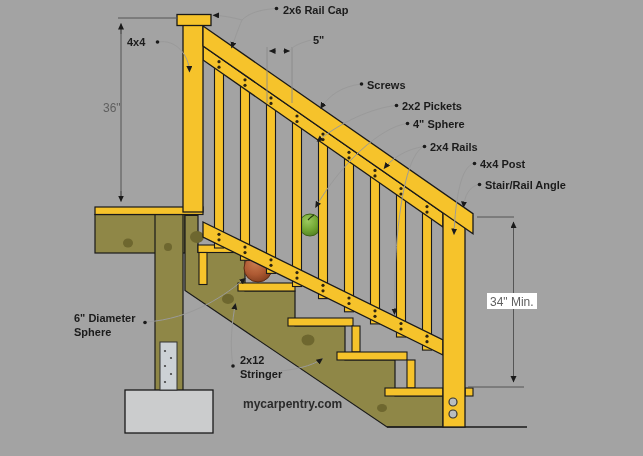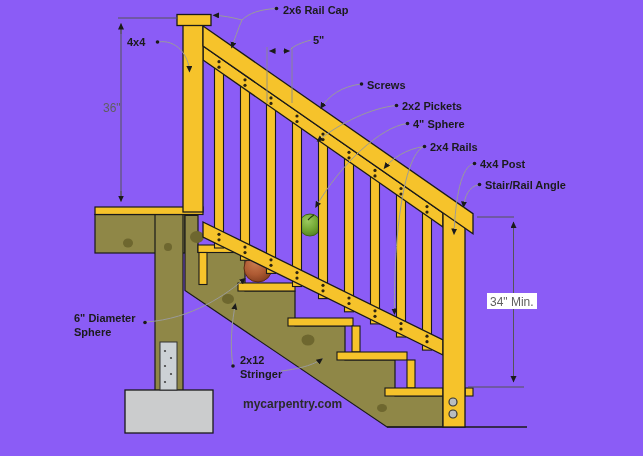--- a/index.html
+++ b/index.html
@@ -1,16 +1,16 @@
 <!DOCTYPE html>
 <html><head>
 <meta charset="utf-8">
 <style>
   html,body{margin:0;padding:0;background:#fff;}
-  .stage{position:relative;width:643px;height:456px;background:#8b5cf6;overflow:hidden;}
+  .stage{position:relative;width:643px;height:456px;background:#a3a3a3;overflow:hidden;}
   svg{display:block;}
   text{font-family:"Liberation Sans", sans-serif;}
   .lbl{font-size:11px;font-weight:700;fill:#1b1b1b;}
   .dim{font-size:12px;fill:#5f5f5f;font-weight:400;}
   .wm{font-size:12px;font-weight:700;fill:#2b2b2b;}
   .leader{fill:none;stroke:#9a9a9a;stroke-width:1;}
   .dimline{stroke:#555;stroke-width:1;fill:none;}
   .extline{stroke:#8a8a8a;stroke-width:0.9;fill:none;}
 </style>
 </head>

